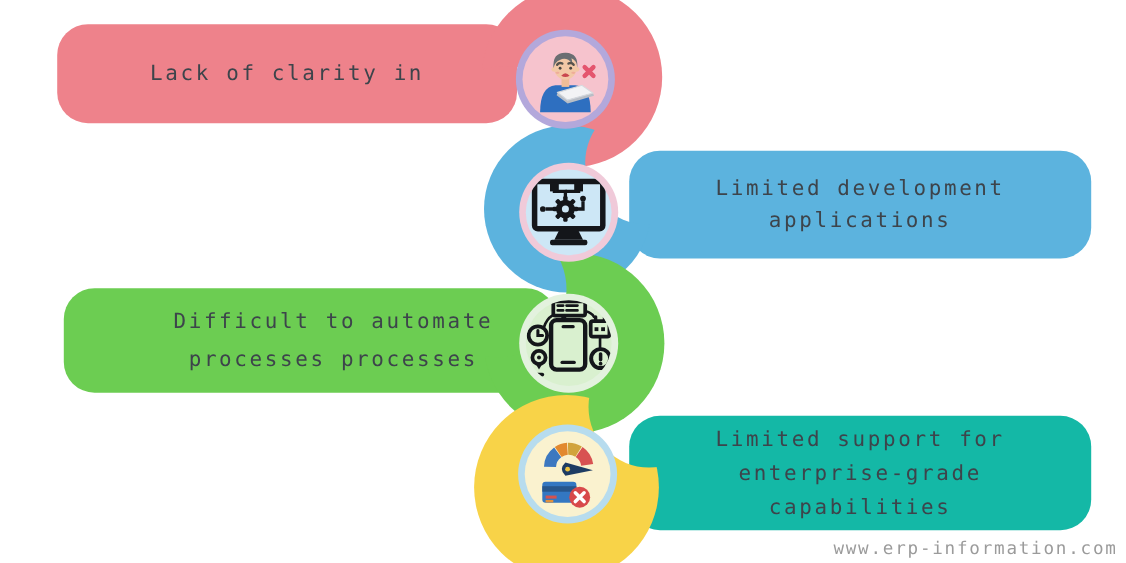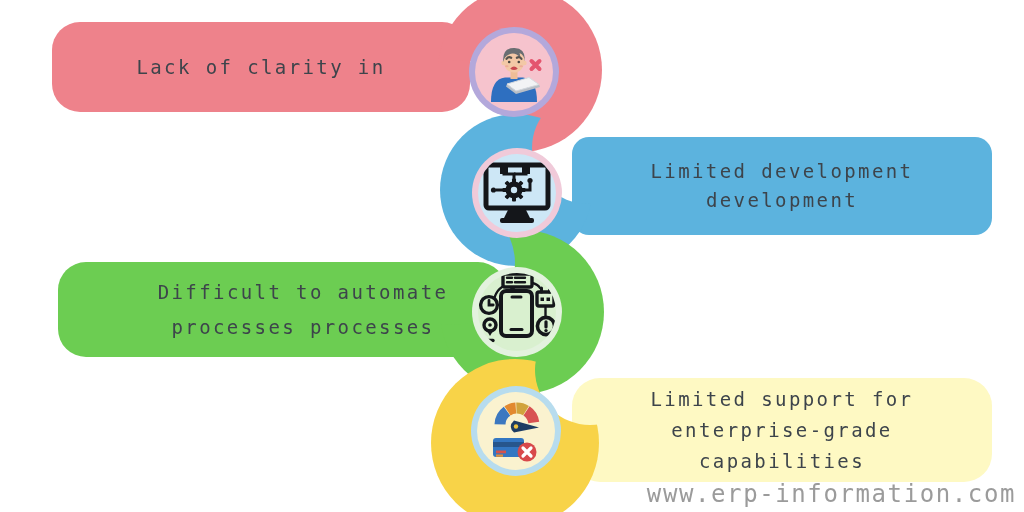--- a/index.html
+++ b/index.html
@@ -8,52 +8,52 @@
     font-family:"DejaVu Sans Mono","Liberation Mono",monospace;
   }
   .box{
     position:absolute;border-radius:28px;
     display:flex;flex-direction:column;justify-content:center;align-items:center;
     font-size:19px;letter-spacing:2.4px;color:#3d444b;
   }
   .line{white-space:nowrap;}
   .box1{left:52px;top:22px;width:418px;height:90px;}
   .box1 .line{line-height:38px;}
-  .box2{left:572px;top:137px;width:420px;height:98px;border-radius:17px;}
+  .box2{left:572px;top:137px;width:420px;height:98px;}
   .box2 .line{line-height:29px;}
   .box3{left:58px;top:262px;width:406px;height:95px;}
   .box3 .line{line-height:35px;}
   .box4{left:572px;top:378px;width:420px;height:104px;}
   .box4 .line{line-height:31px;}
   .spine{position:absolute;left:0;top:0;pointer-events:none;}
   .watermark{
     position:absolute;right:8px;bottom:4px;
-    font-size:24px;letter-spacing:1.6px;color:#9b9b9b;white-space:nowrap;
+    font-size:16px;letter-spacing:1.6px;color:#9b9b9b;white-space:nowrap;
   }
 </style>
 </head>
 <body>
 
 <div class="stage">
 
   <div class="box box1" style="background-color: rgb(238, 130, 139); color: rgb(61, 68, 75);">
     <div class="line">Lack of clarity in</div>
   </div>
 
   <div class="box box2" style="background-color: rgb(92, 179, 222); color: rgb(61, 68, 75);">
     <div class="line">Limited development</div>
-    <div class="line">development</div>
+    <div class="line">applications</div>
   </div>
 
   <div class="box box3" style="background-color: rgb(108, 205, 82); color: rgb(61, 68, 75); padding-left: 42px;">
     <div class="line">Difficult to automate</div>
     <div class="line">processes processes</div>
   </div>
 
-  <div class="box box4" style="background-color: #fef9c3; color: rgb(61, 68, 75);">
+  <div class="box box4" style="background-color: #14b8a6; color: rgb(61, 68, 75);">
     <div class="line">Limited support for</div>
     <div class="line">enterprise-grade</div>
     <div class="line">capabilities</div>
   </div>
 
   <svg class="spine" width="1024" height="512" viewBox="0 0 1024 512">
     <defs>
       <mask id="m1">
         <rect x="0" y="0" width="1024" height="512" fill="#fff"></rect>
         <circle cx="458" cy="120" r="60" fill="#000"></circle>

